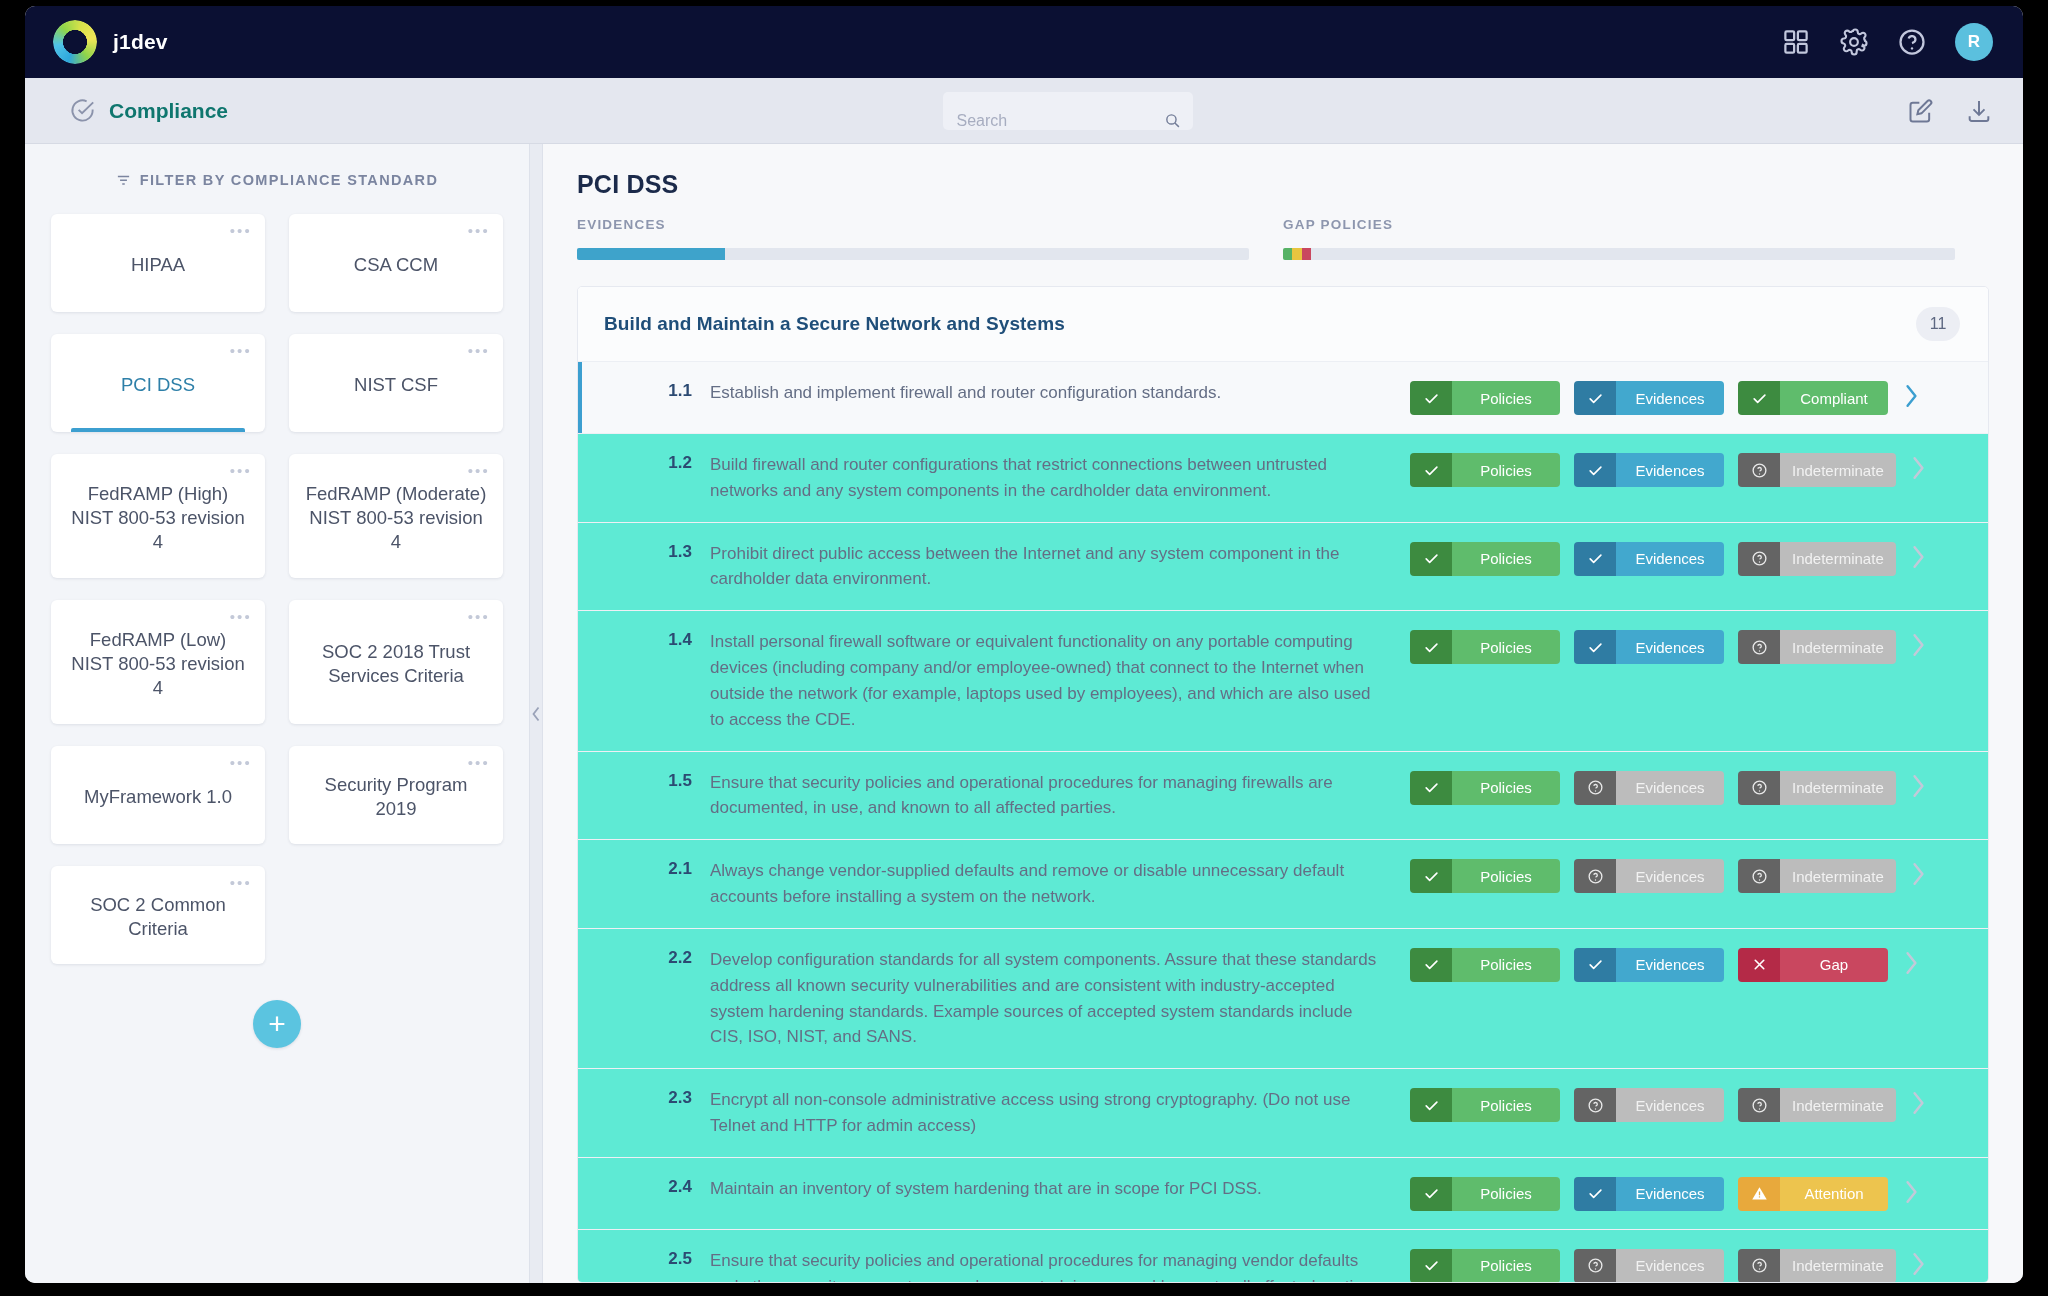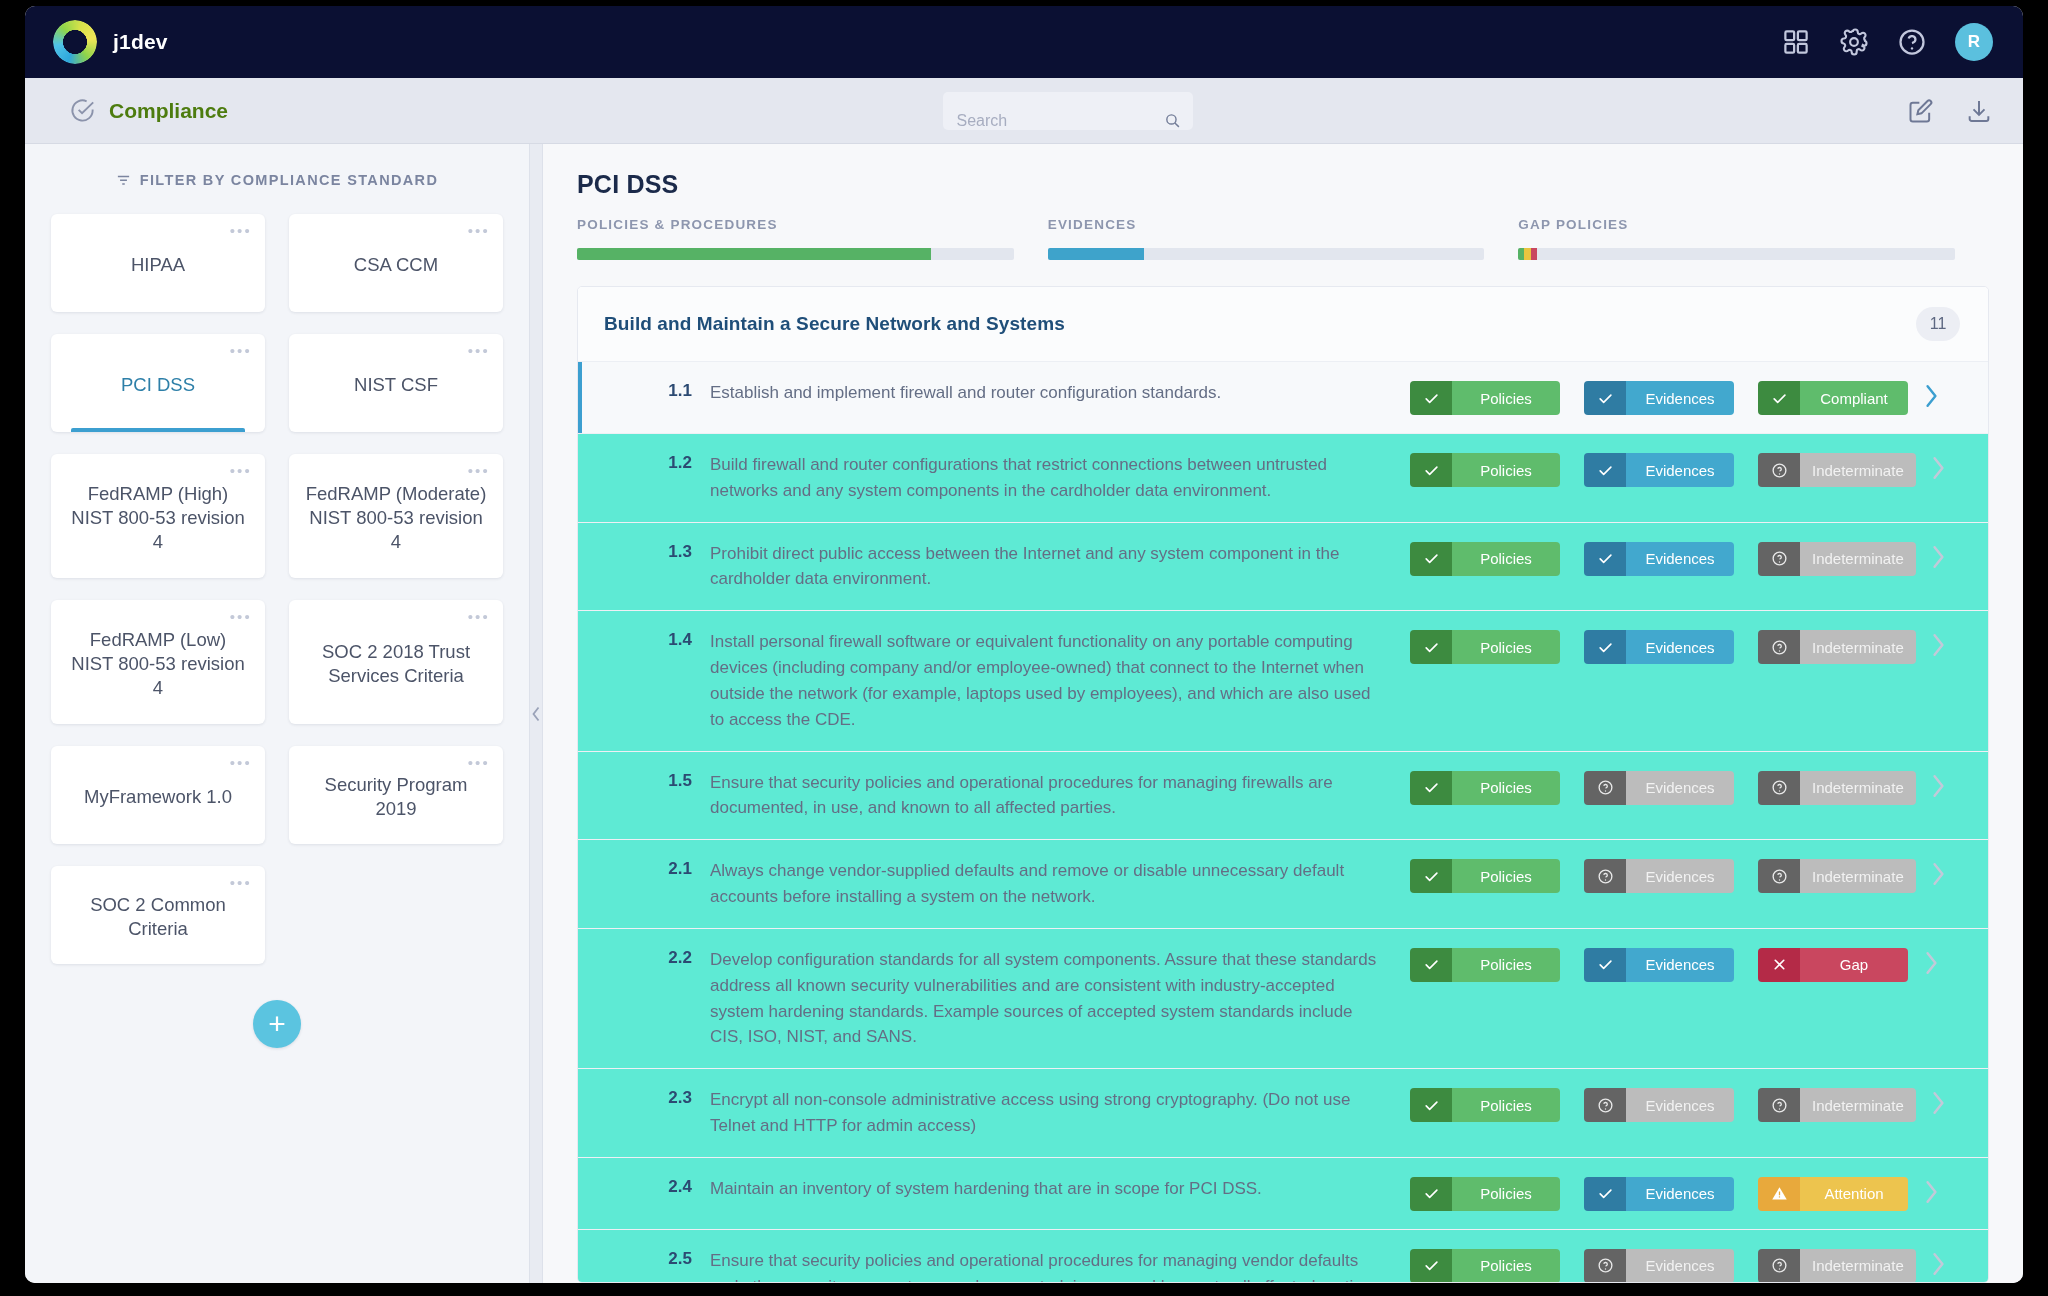--- a/index.html
+++ b/index.html
@@ -61,21 +61,21 @@
   .subheader {
     height: 66px; flex: 0 0 66px;
     background: #e4e7ef;
     display: flex; align-items: center;
     padding: 0 30px 0 44px;
     border-bottom: 1px solid #d6dae4;
   }
   .crumb { display: flex; align-items: center; gap: 13px; }
   .crumb-icon { width: 27px; height: 27px; color: #8b93ab; }
   .crumb-icon svg { width: 100%; height: 100%; display: block; }
-  .crumb-label { font-size: 21px; color: #4d7c0f; font-weight: 600; }
+  .crumb-label { font-size: 21px; color: #0f766e; font-weight: 600; }
   .sub-left-sp { flex: 1; }
   .search-wrap {
     width: 250px; height: 38px;
     background: #eef0f6; border-radius: 5px;
     display: flex; align-items: flex-end;
     padding: 0 12px 0 14px;
     margin-right: 0;
   }
   .search-wrap input {
     flex: 1; border: 0; outline: 0; background: transparent;
@@ -239,21 +239,21 @@
     flex: 0 0 132px; text-align: right; padding-right: 18px;
     font-size: 17px; font-weight: bold; color: #2c4a72;
     padding-top: 1px;
   }
   .row-text {
     flex: 1; min-width: 0;
     font-size: 17px; line-height: 1.52; color: #646e85;
     padding-right: 24px; max-width: 700px;
   }
   .row-badges {
-    flex: 0 0 auto; display: flex; align-items: center; gap: 24px;
+    flex: 0 0 auto; display: flex; align-items: center; gap: 14px;
     padding-top: 1px;
   }
   .badge {
     display: flex; align-items: center;
     height: 34px; border-radius: 4px; overflow: hidden;
     min-width: 150px; cursor: pointer;
   }
   .badge-ico {
     width: 42px; height: 100%;
     display: flex; align-items: center; justify-content: center;
@@ -436,26 +436,20 @@
         </svg>
       </span>
     </div>
 
     <div class="main">
       <div class="page-title">PCI DSS</div>
 
       <div class="metrics">
         <div class="metrics-list" style="display:flex;flex:1;">
             <div class="metric">
-              <div class="metric-label">POLICIES &amp; PROCEDURES</div>
-              <div class="bar-track">
-                <div class="bar-fill" style="width: 81%; background: rgb(86, 178, 101);"></div>
-              </div>
-            </div>
-            <div class="metric">
               <div class="metric-label">EVIDENCES</div>
               <div class="bar-track">
                 <div class="bar-fill" style="width: 22%; background: rgb(62, 163, 203);"></div>
               </div>
             </div>
             <div class="metric">
               <div class="metric-label">GAP POLICIES</div>
               <div class="bar-track">
                 <div class="bar-fill" style="width: 1.4%; background: rgb(86, 178, 101);"></div>
                 <div class="bar-fill" style="width: 1.4%; background: rgb(232, 197, 63);"></div>

